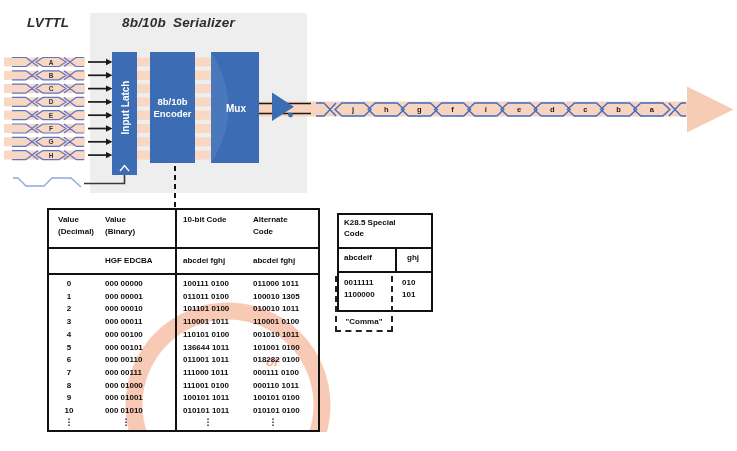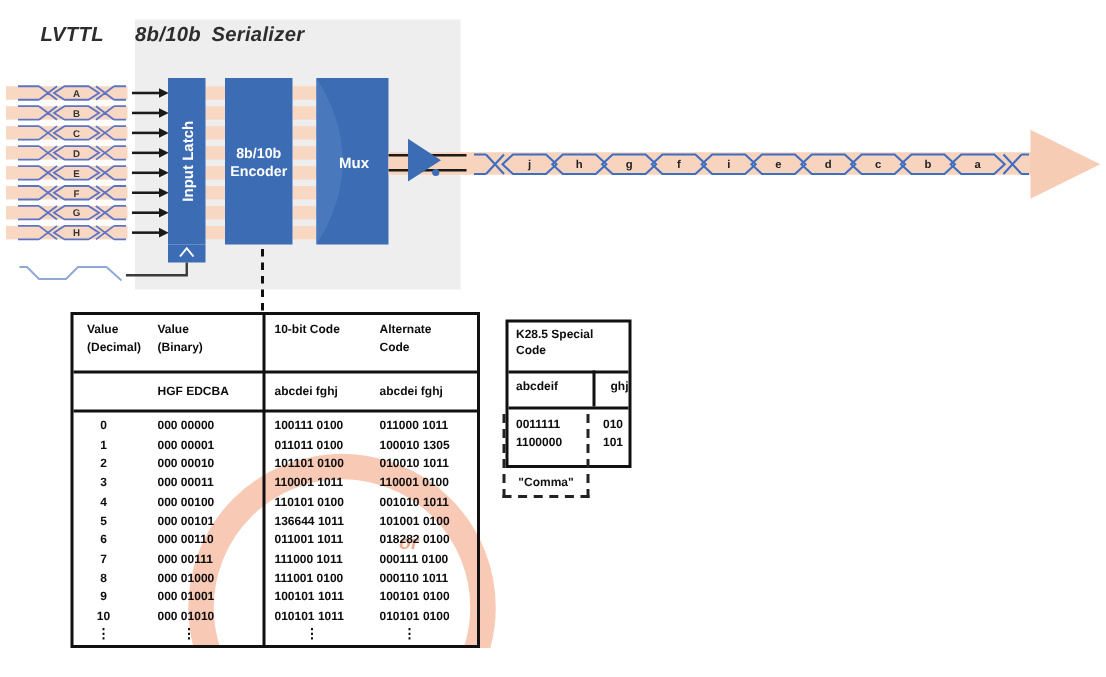--- a/index.html
+++ b/index.html
@@ -2,29 +2,29 @@
 <html><head>
 <meta charset="utf-8">
 <style>
   html,body{margin:0;padding:0;background:#fff;}
   .stage{position:relative;width:737px;height:451px;background:#ffffff;overflow:hidden;
          font-family:"Liberation Sans",sans-serif;}
   .panel{position:absolute;left:90px;top:13px;width:217px;height:180px;background:#eeeeef;}
   .title{position:absolute;top:15px;font-style:italic;font-weight:bold;font-size:13.5px;
          color:#2d2d2d;letter-spacing:.2px;white-space:nowrap;}
   .t-lvttl{left:27px;font-style:italic;}
-  .t-ser{left:90px;width:177px;text-align:left;word-spacing:3px;}
+  .t-ser{left:90px;width:177px;text-align:center;word-spacing:3px;}
   .t-lvds{left:420px;width:165px;text-align:center;word-spacing:5px;}
   #diagram{position:absolute;left:0;top:0;z-index:2;}
   .watermark{position:absolute;left:0;top:0;width:737px;height:432px;z-index:1;pointer-events:none;}
   .wm-or{font:italic bold 13px "Liberation Sans",sans-serif;}
   
   .tbl{position:absolute;left:47px;top:208px;width:273px;height:224px;border:2px solid #111;
        box-sizing:border-box;z-index:2;background:transparent;}
-  .k28{position:absolute;left:337px;top:213px;width:84px;height:99px;border:2px solid #111;
+  .k28{position:absolute;left:337px;top:213px;width:96px;height:99px;border:2px solid #111;
        box-sizing:border-box;z-index:2;background:transparent;}
   .hline{position:absolute;left:0;width:100%;height:1.5px;background:#111;}
   .vline{position:absolute;width:2px;background:#111;}
   .tc,.th{position:absolute;font-weight:bold;font-size:8px;line-height:10px;white-space:nowrap;color:#0d0d0d;}
   .ctr{text-align:center;}
   .dots{font-size:9px;letter-spacing:0;}
   .comma-box{position:absolute;left:335px;top:276px;width:58px;height:56px;box-sizing:border-box;
              border:2px dashed #222;border-top:none;z-index:3;}
   .comma-box span{position:absolute;left:0;bottom:3px;width:100%;text-align:center;
                   font:bold 8px/10px "Liberation Sans",sans-serif;color:#111;}

